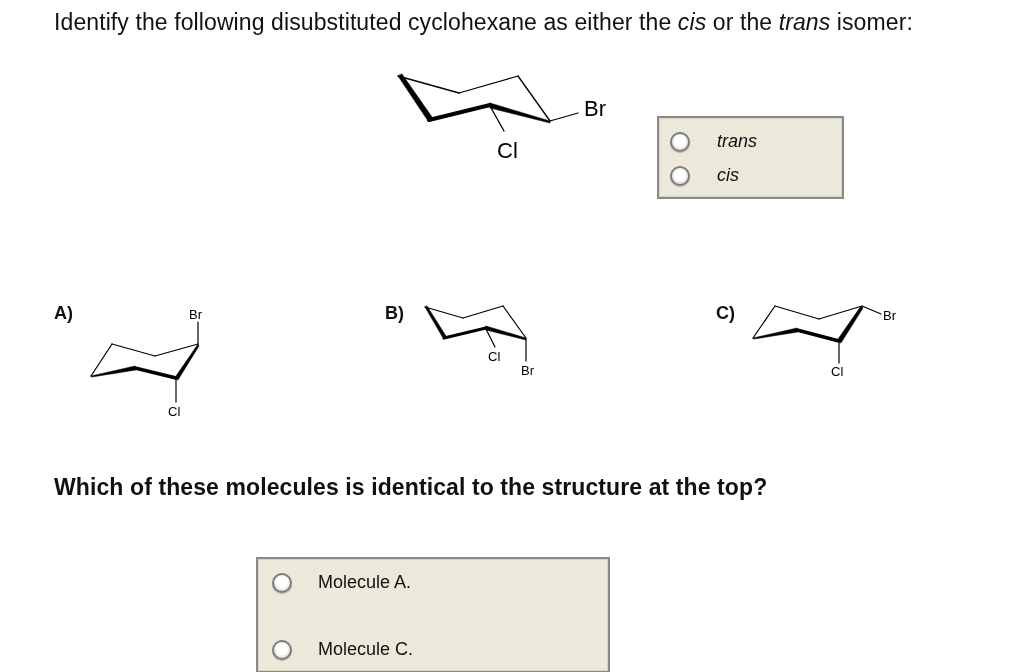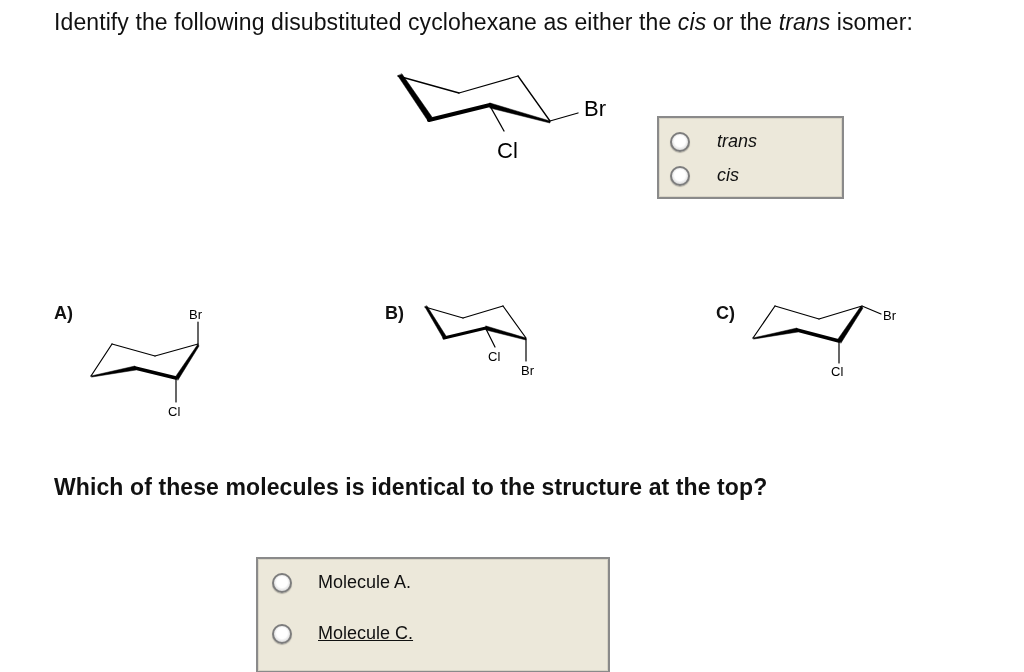--- a/index.html
+++ b/index.html
@@ -101,17 +101,17 @@
   <text x="86" y="81" font-size="13">Cl</text>
 </svg>
 
 <div class="abs q-text" style="left:54px; top:474px;font-weight:bold;">Which of these molecules is identical to the structure at the top?</div>
 
 <div class="answer-box" style="left:256px; top:509px; width:354px; height:116px;margin-top:48px;">
   <div class="opt" style="left:14px; top:13px;">
     <span class="radio"></span>
     <span class="opt-label">Molecule A.</span>
   </div>
-  <div class="opt" style="left:14px; top:64px;text-decoration:underline;">
+  <div class="opt" style="left:14px; top:80px;">
     <span class="radio"></span>
     <span class="opt-label">Molecule C.</span>
   </div>
 </div>
 
 </body></html>

